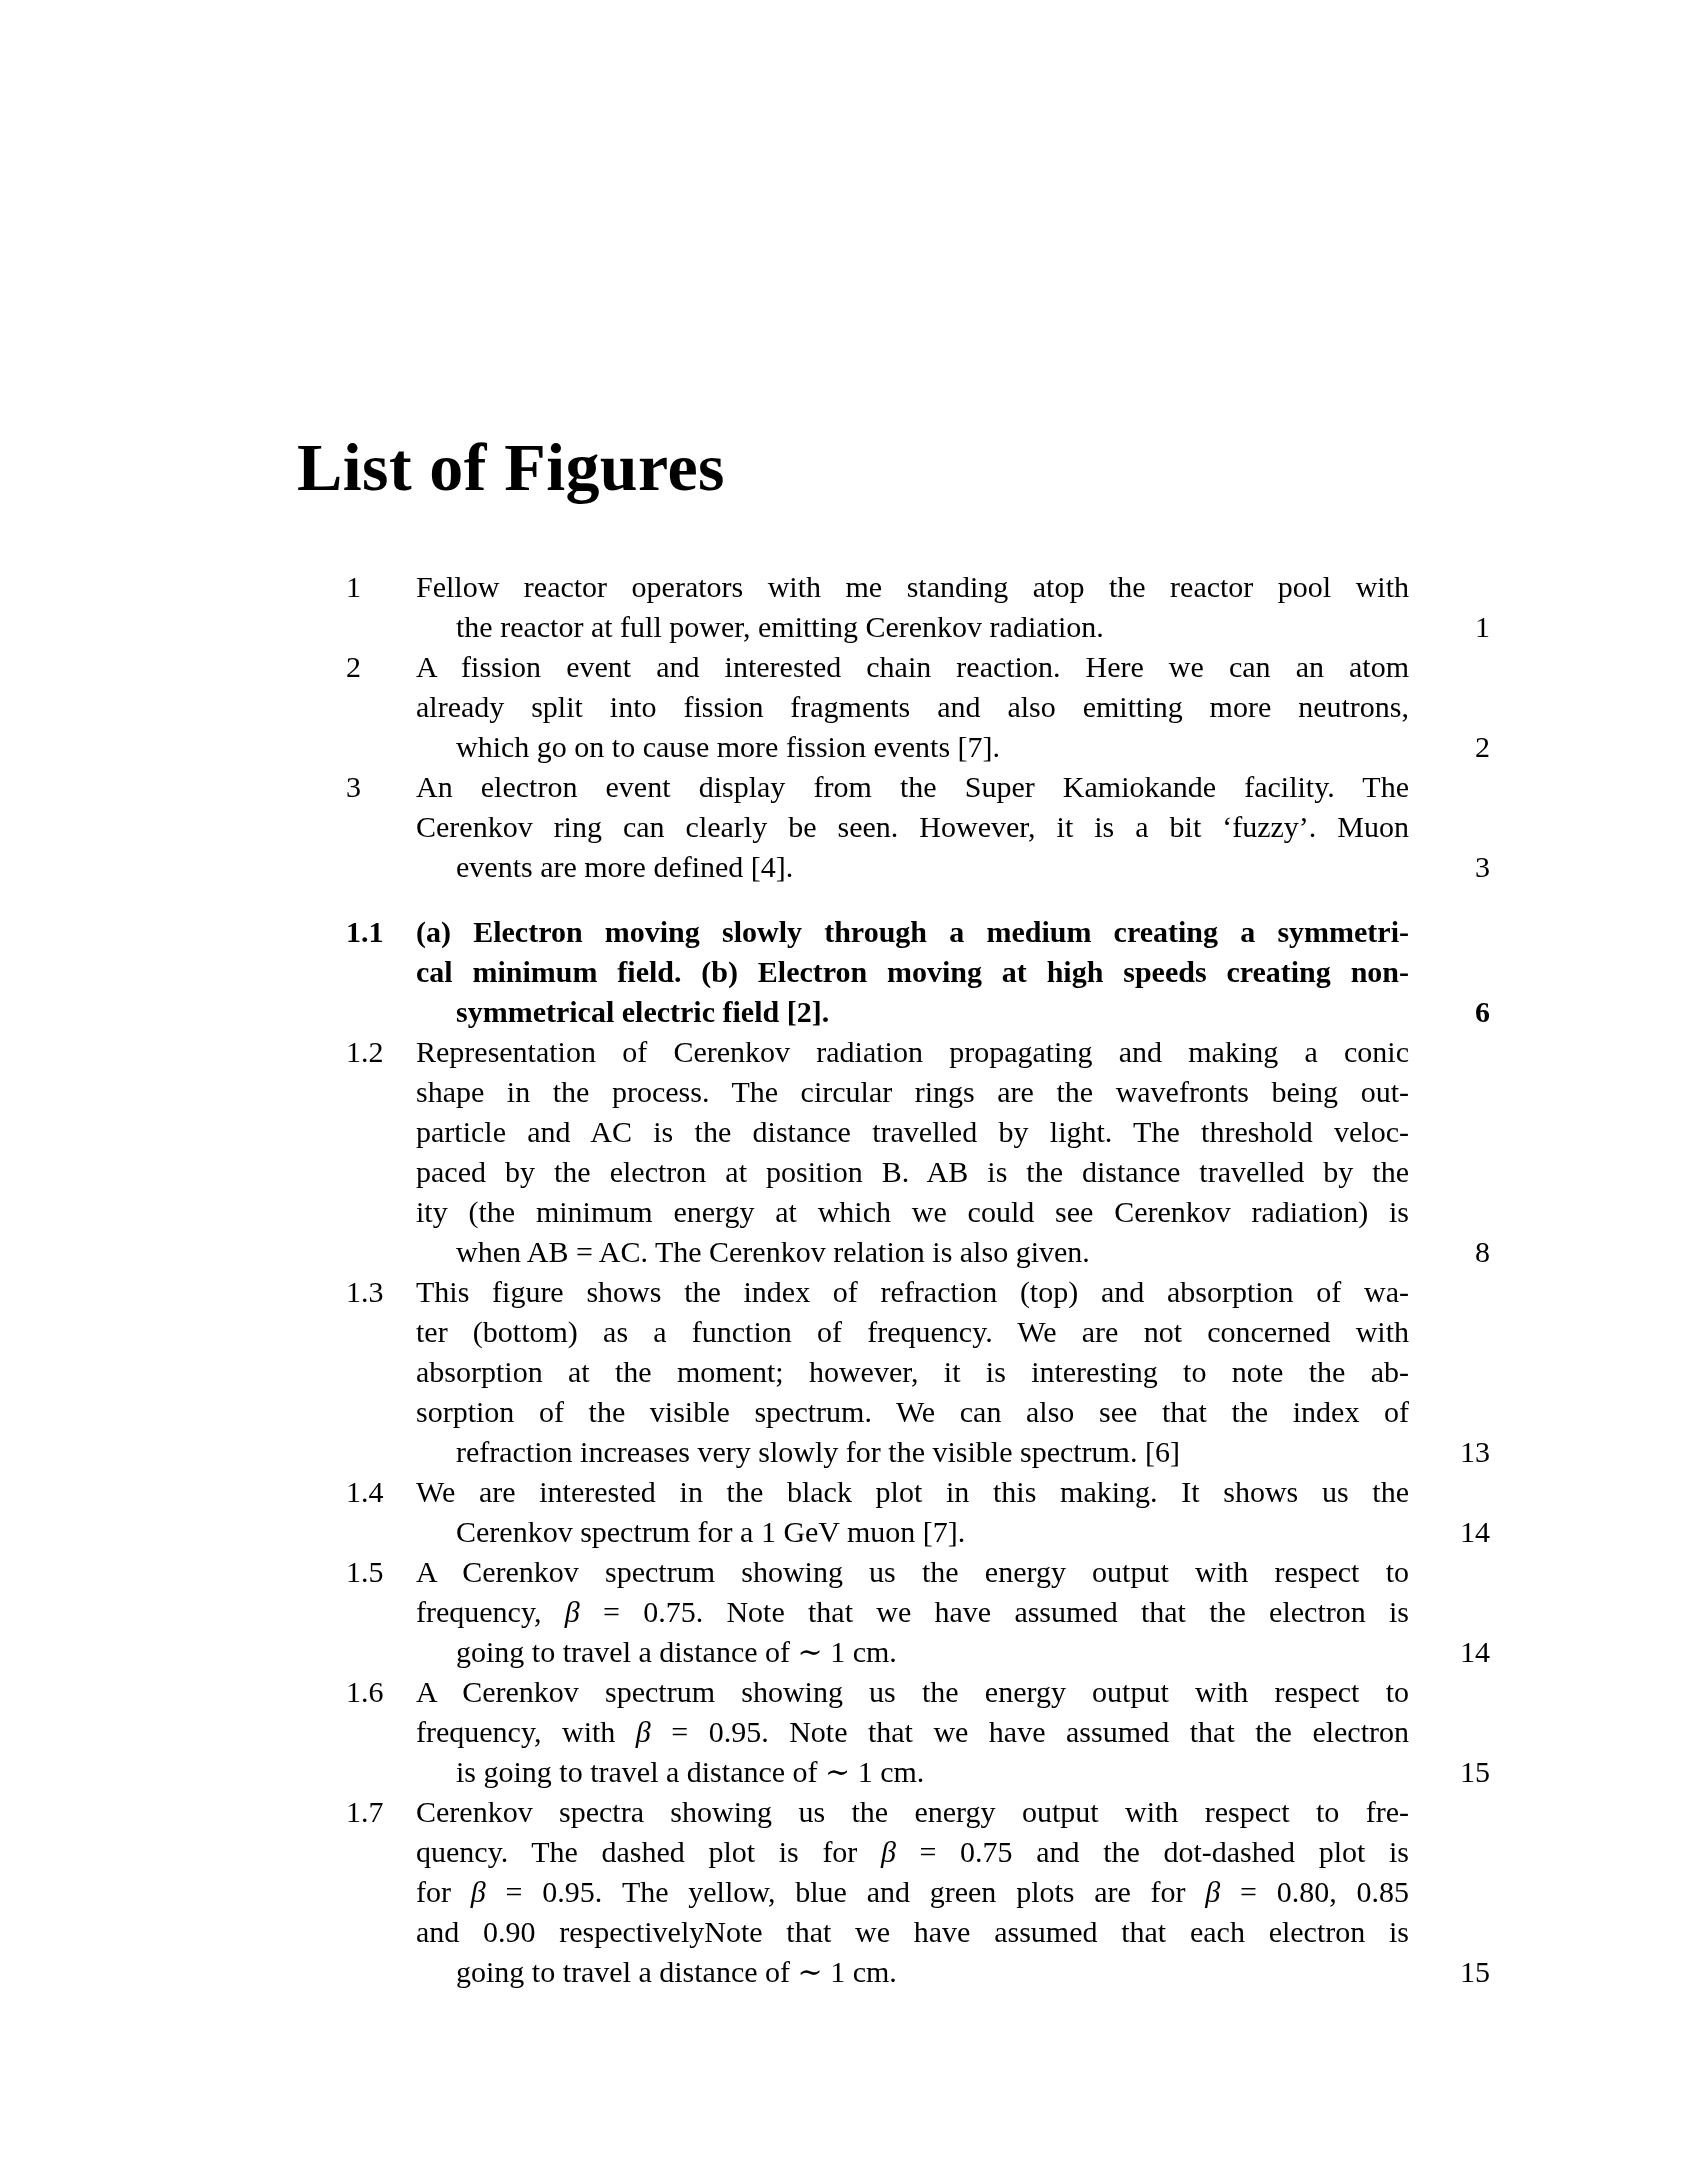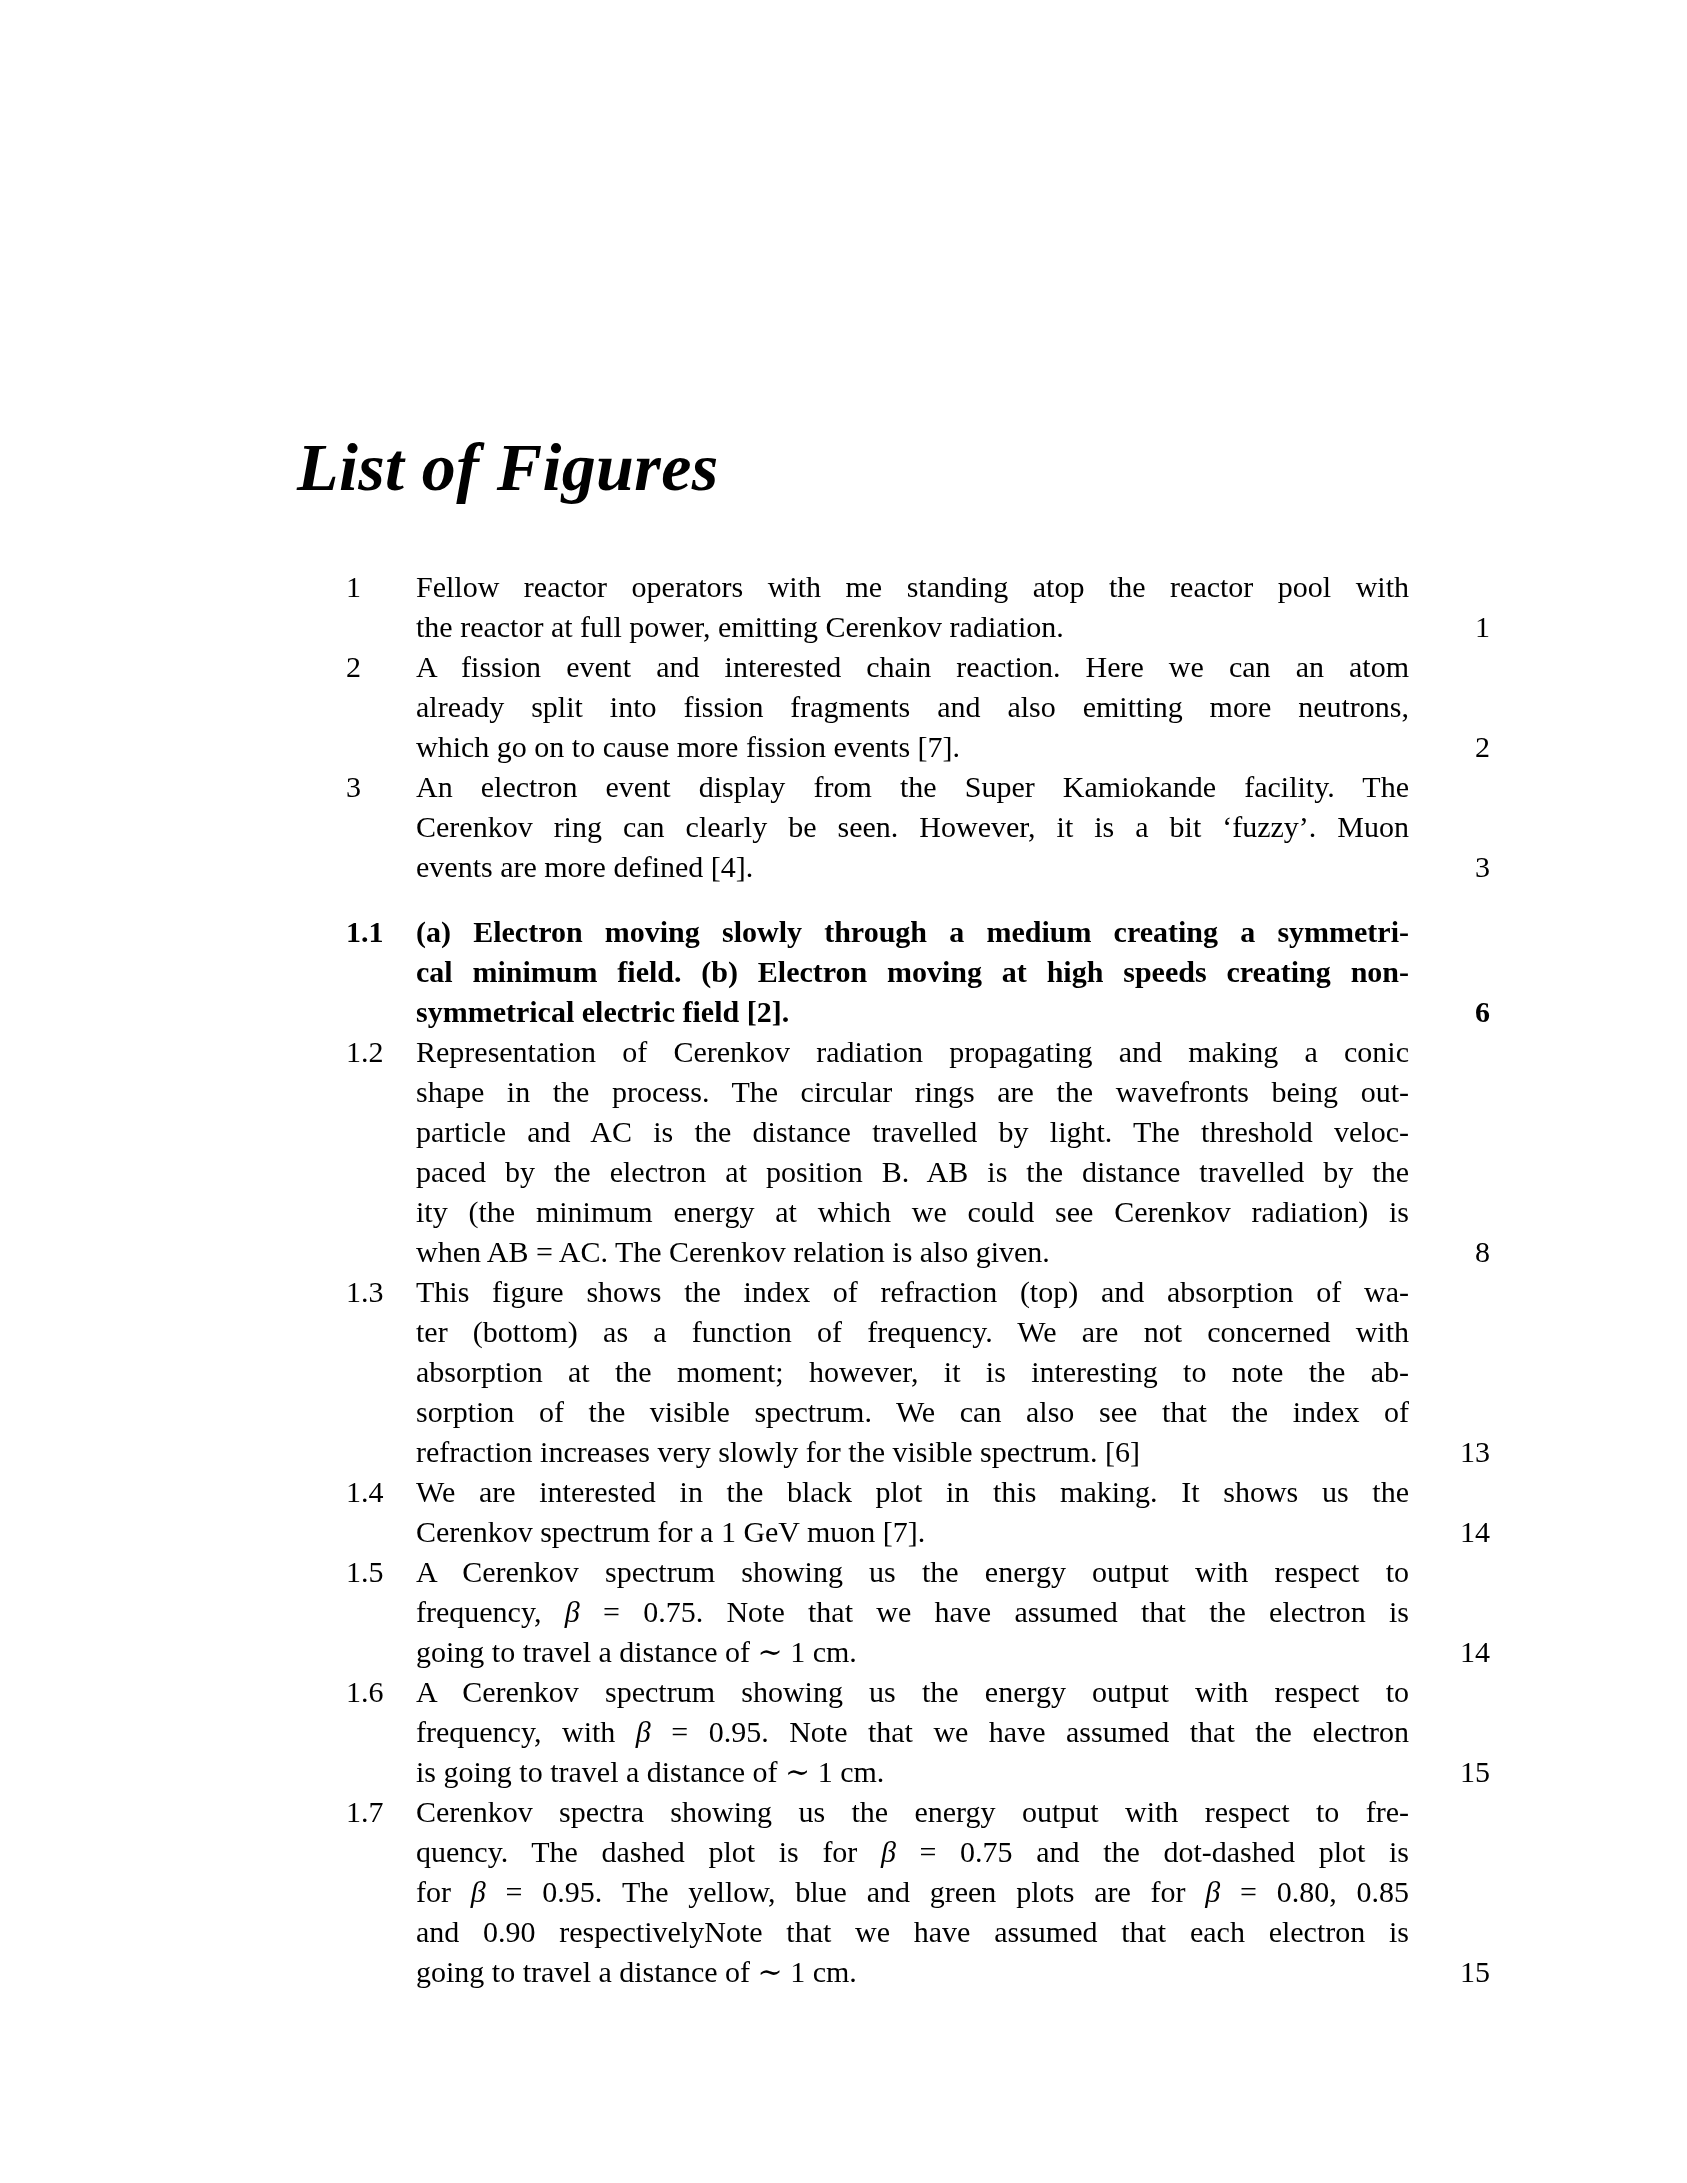--- a/index.html
+++ b/index.html
@@ -22,21 +22,20 @@
   }
   .lof-title {
     position: absolute;
     left: 297px;
     top: 387px;
     font-size: 68px;
     line-height: 1;
     font-weight: 700;
     letter-spacing: 0.4px;
     white-space: nowrap;
-    font-style: italic;
   }
   .entries {
     position: absolute;
     left: 346px;
     top: 567px;
     width: 1144px;
   }
   .entry {
     display: grid;
     grid-template-columns: 70px 993px 81px;
@@ -52,20 +51,21 @@
   .num {
     text-align: left;
   }
   .line.justified {
     text-align: justify;
     text-align-last: justify;
   }
   .line.last {
     display: flex;
     align-items: flex-end;
+    margin-left: 40px;
   }
   .line.last .txt {
     white-space: nowrap;
   }
   .line.last .dots {
     flex: 1 1 auto;
     margin-left: 11.5px;
     background-image: radial-gradient(circle, #000 1.6px, rgba(0,0,0,0) 2.2px);
     background-size: 25.5px 8.2px;
     background-repeat: repeat-x;

